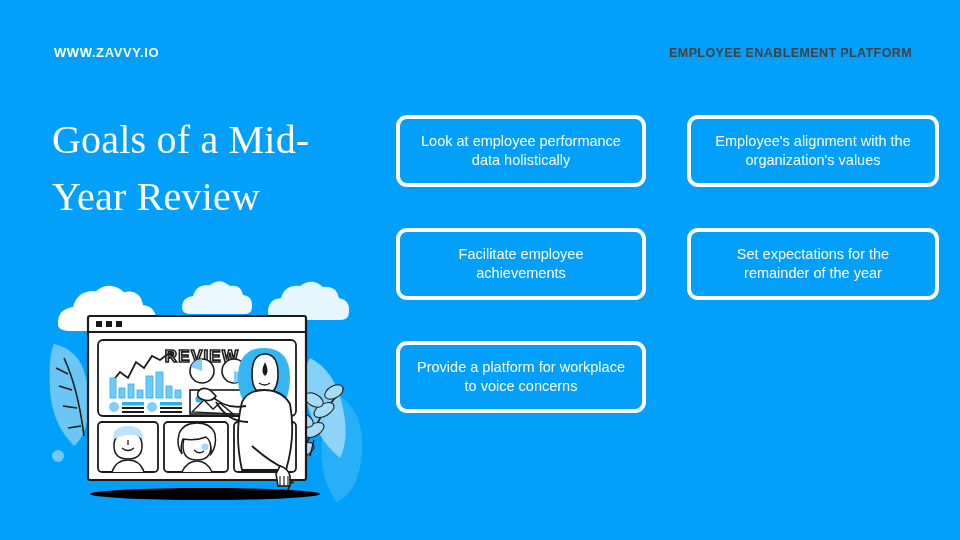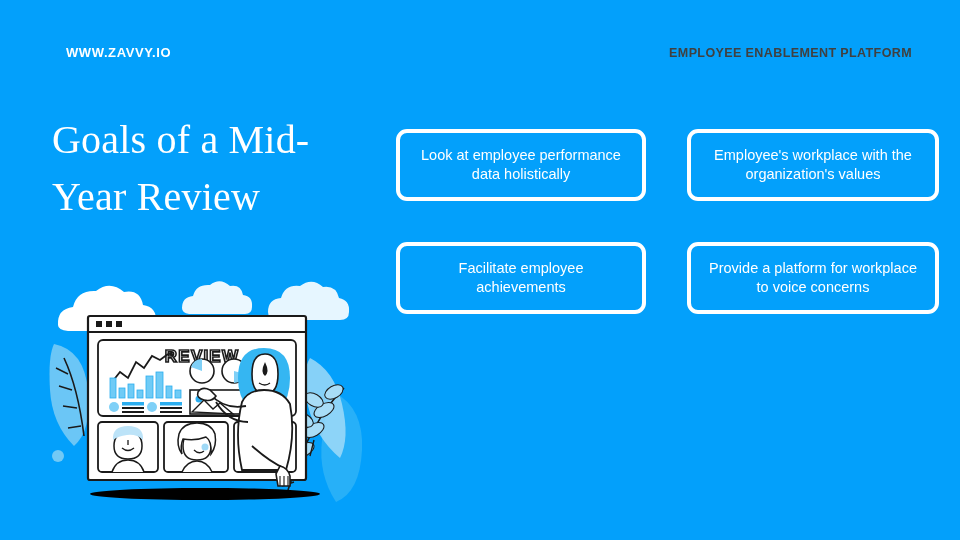--- a/index.html
+++ b/index.html
@@ -26,21 +26,20 @@
 
   
   .site-url {
     position: absolute;
     left: 54px;
     top: 45px;
     color: #ffffff;
     font-size: 13px;
     font-weight: bold;
     letter-spacing: 0.6px;
-    margin-left: 12px;
   }
 
   .tagline {
     position: absolute;
     right: 48px;
     top: 46px;
     color: #404040;
     font-size: 12.5px;
     font-weight: bold;
     letter-spacing: 0.4px;
@@ -58,21 +57,21 @@
     font-size: 40px;
     font-weight: 400;
     line-height: 1.42;
     letter-spacing: 0.2px;
   }
 
   
   .cards {
     position: absolute;
     left: 396px;
-    top: 129px;
+    top: 115px;
     width: 518px;
     display: grid;
     grid-template-columns: 250px 252px;
     column-gap: 16px;
     row-gap: 28px;
     gap: 41px;
   }
 
   .card {
     height: 72px;
@@ -241,23 +240,26 @@
 
       <ellipse cx="163" cy="224" rx="115" ry="6" fill="#000000"></ellipse>
     </svg>
   </div>
 
   <div class="cards">
     <div class="card">
       <span class="card-label">Look at employee performance data holistically</span>
     </div>
     <div class="card">
-      <span class="card-label">Employee's workplace with the organization's values</span>
+      <span class="card-label">Employee's alignment with the organization's values</span>
     </div>
     <div class="card">
       <span class="card-label">Facilitate employee achievements</span>
     </div>
     <div class="card">
+      <span class="card-label">Set expectations for the remainder of the year</span>
+    </div>
+    <div class="card">
       <span class="card-label">Provide a platform for workplace to voice concerns</span>
     </div>
   </div>
 
 </div>
 
 </body></html>

